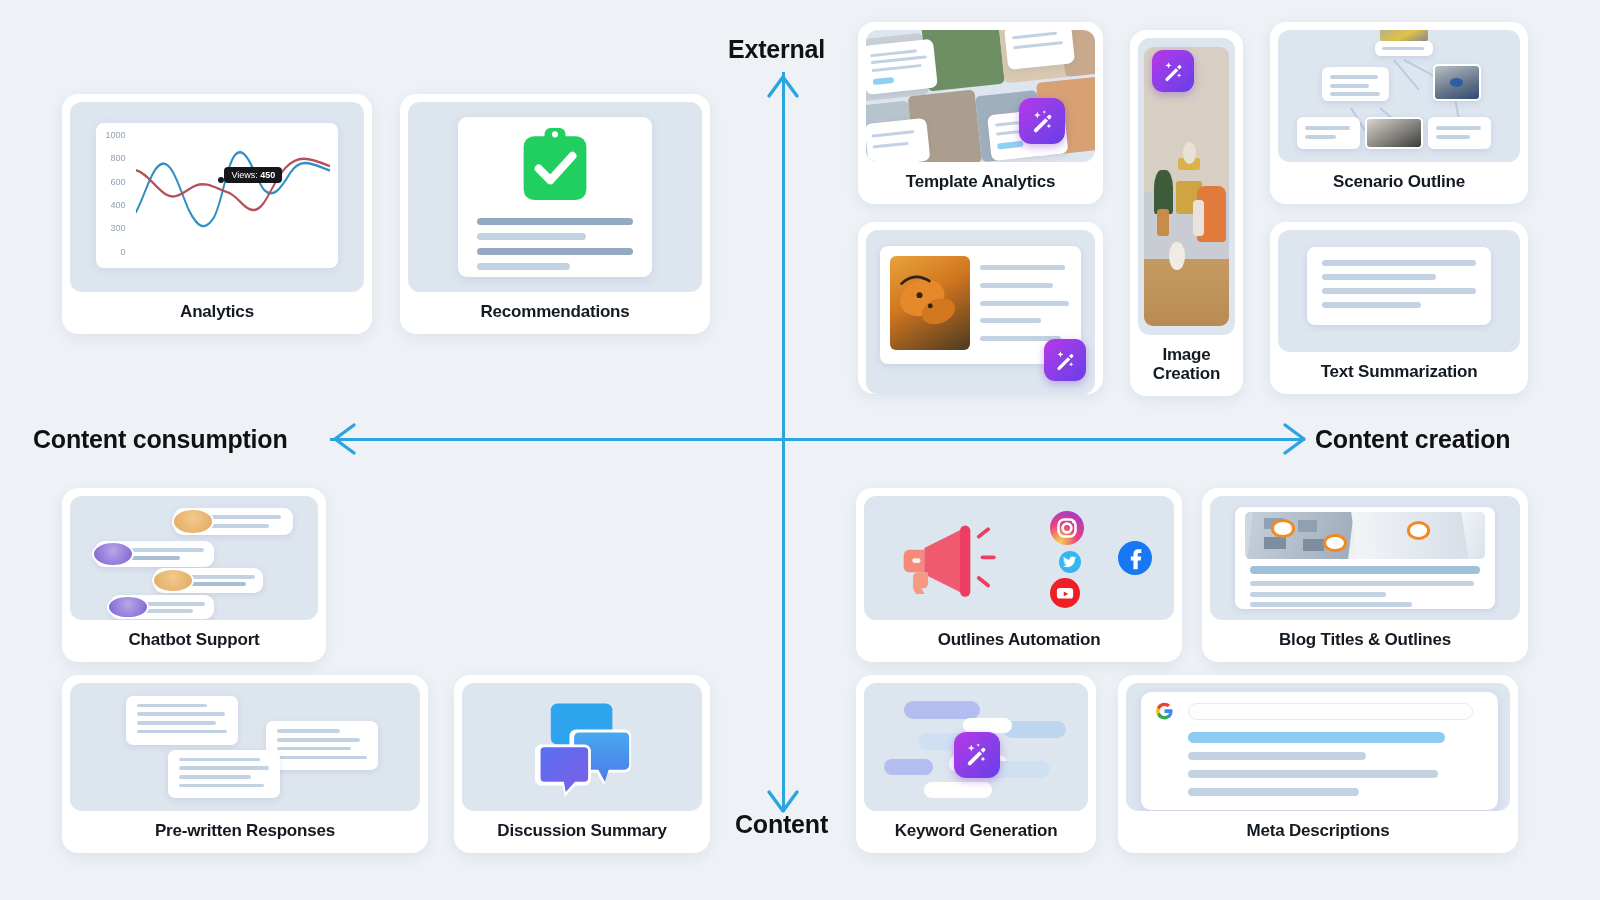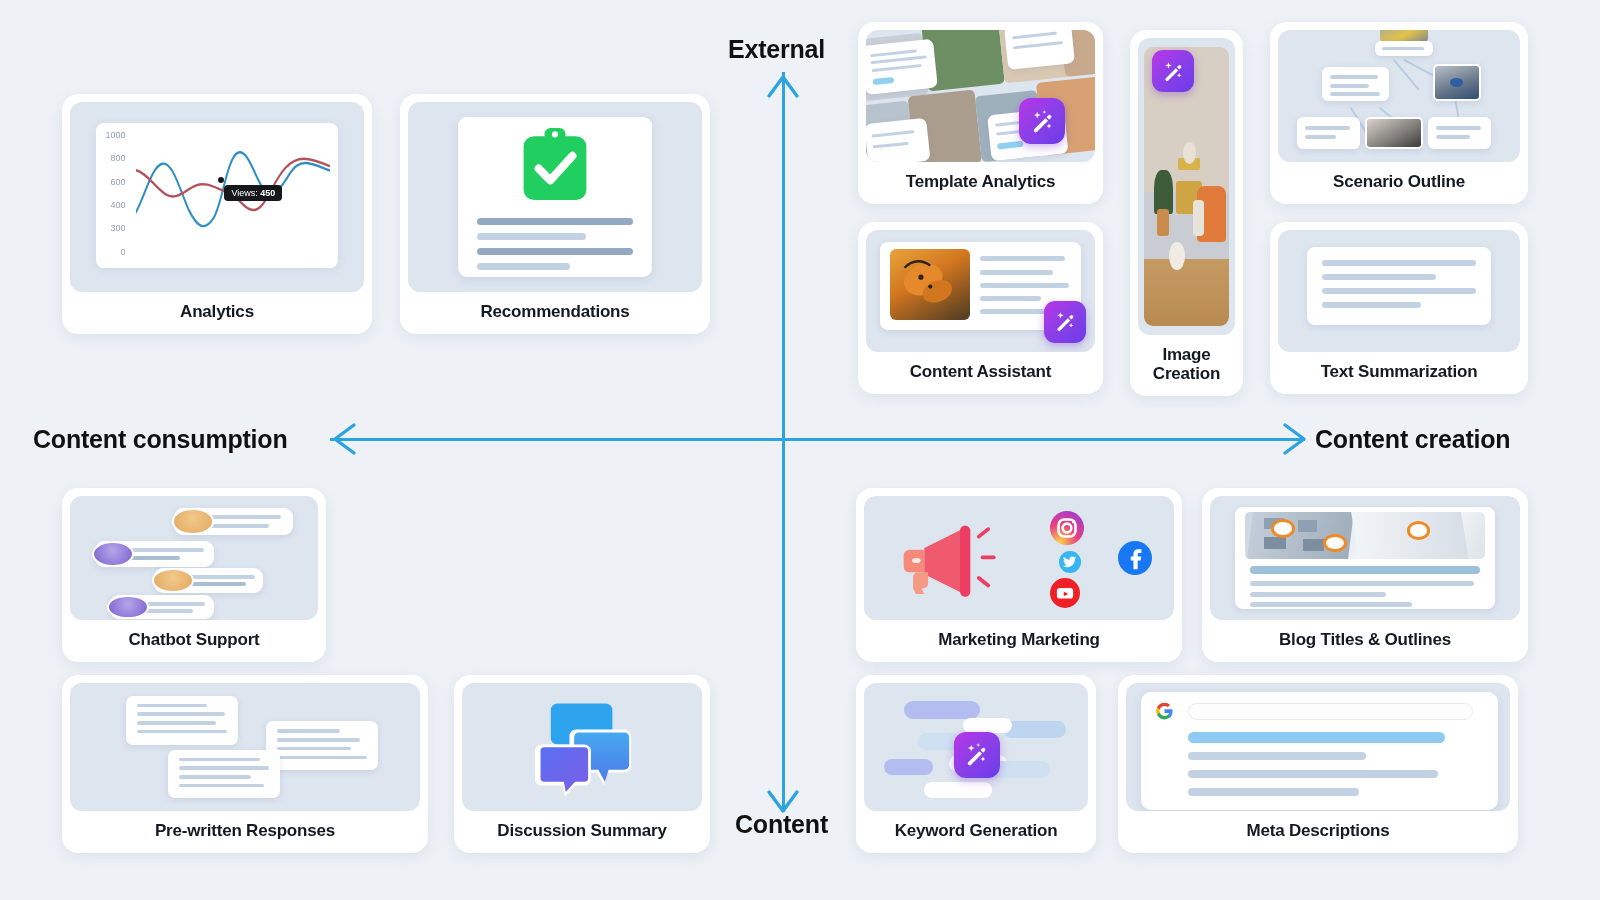--- a/index.html
+++ b/index.html
@@ -204,21 +204,21 @@
           <div class="gridline" style="top:80%"></div>
             <div class="chart-ylabel" style="top:80%">300</div>
           <div class="gridline" style="top:100%"></div>
             <div class="chart-ylabel" style="top:100%">0</div>
         </div>
         <svg viewBox="0 0 220 110" preserveAspectRatio="none" style="position:absolute;left:40px;top:10px;right:8px;bottom:14px;width:calc(100% - 48px);height:calc(100% - 24px);">
           <path d="M0,72 C10,58 18,30 30,28 C42,26 50,52 60,70 C70,86 78,90 88,78 C98,66 104,22 116,18 C128,14 136,42 146,52 C156,60 164,52 176,36 C188,22 200,28 220,34" fill="none" stroke="#2f8fc4" stroke-width="2.2" stroke-linecap="round"></path>
           <path d="M0,34 C12,36 22,50 34,56 C46,62 56,52 68,48 C80,44 90,50 104,54 C118,58 124,72 136,70 C148,68 156,44 170,32 C184,20 196,22 220,30" fill="none" stroke="#b4515a" stroke-width="2.2" stroke-linecap="round"></path>
         </svg>
         <div class="dot" style="left:122px;top:54px;"></div>
-        <div class="tooltip" style="left:128px;top:62px;">
+        <div class="tooltip" style="left:128px;top:44px;">
           <span>Views:</span>
           <b>450</b>
         </div>
       </div>
     </div>
     <div class="card-title">Analytics</div>
   </div>
 
   <div class="card" style="left:400px;top:94px;width:310px;height:240px;">
     <div class="thumb">
@@ -306,21 +306,20 @@
         <svg viewBox="0 0 32 32">
             <g fill="#ffffff">
           <path d="M7.2 24.8 L19.5 12.5 L22.5 15.5 L10.2 27.8 A2.1 2.1 0 0 1 7.2 24.8 Z"></path>
           <path d="M20.8 11.2 L23.8 14.2 L25.6 12.4 A2.1 2.1 0 0 0 22.6 9.4 Z"></path>
           <path d="M10.4 5.2 L11.5 8 L14.3 9.1 L11.5 10.2 L10.4 13 L9.3 10.2 L6.5 9.1 L9.3 8 Z"></path>
           <path d="M23.5 18.5 L24.3 20.5 L26.3 21.3 L24.3 22.1 L23.5 24.1 L22.7 22.1 L20.7 21.3 L22.7 20.5 Z"></path>
         </g>
           </svg>
       </div>
     </div>
-    <div class="card-title">Content Assistant</div>
   </div>
 
   <div class="card" style="left:1130px;top:30px;width:113px;height:366px;">
     <div class="thumb">
       <div class="room">
         <div style="position:absolute;left:12%;top:44%;width:22%;height:16%;background:#3f5c3a;border-radius:40% 40% 10% 10%;"></div>
         <div style="position:absolute;left:16%;top:58%;width:14%;height:10%;background:#c98b4a;border-radius:3px;"></div>
         <div style="position:absolute;left:40%;top:40%;width:26%;height:4%;background:#d9b24a;border-radius:2px;"></div>
         <div style="position:absolute;left:46%;top:34%;width:15%;height:8%;background:#e8e2d6;border-radius:50%;"></div>
         <div style="position:absolute;left:38%;top:48%;width:30%;height:12%;background:#cfa442;border-radius:3px;"></div>
@@ -504,21 +503,21 @@
             <path d="M19 7.3c-.5.2-1.1.4-1.7.5.6-.4 1.1-1 1.3-1.7-.6.3-1.2.6-1.9.7-.5-.6-1.3-.9-2.2-.9-1.7 0-3 1.4-3 3 0 .2 0 .5.1.7-2.5-.1-4.8-1.3-6.3-3.2-.3.5-.4 1-.4 1.6 0 1 .5 1.9 1.3 2.5-.5 0-1-.1-1.4-.4 0 1.4 1 2.6 2.4 2.9-.3.1-.5.1-.8.1-.2 0-.4 0-.6-.1.4 1.2 1.5 2 2.8 2.1-1 .8-2.3 1.3-3.7 1.3h-.7c1.3.8 2.9 1.3 4.6 1.3 5.5 0 8.5-4.6 8.5-8.5v-.4c.6-.4 1.1-1 1.7-1.5z" fill="#fff"></path>
           </svg>
       </div>
       <div class="social" style="left:60%;top:66%;width:30px;height:30px;background:#ef1f26;">
         <svg viewBox="0 0 24 24" style="width:100%;height:100%;">
             <rect x="5.5" y="8" width="13" height="8.4" rx="2.3" fill="#fff"></rect>
             <path d="M11 10.8l3.6 1.9-3.6 1.9z" fill="#ef1f26"></path>
           </svg>
       </div>
     </div>
-    <div class="card-title">Marketing Marketing</div>
+    <div class="card-title">Outlines Automation</div>
   </div>
 
   <div class="card" style="left:1202px;top:488px;width:326px;height:174px;">
     <div class="thumb">
       <div class="mini-card" style="left:8%;top:9%;width:84%;height:82%;border-radius:8px;">
         <div style="position:absolute;left:4%;top:5%;width:92%;height:46%;border-radius:5px;overflow:hidden;background:linear-gradient(115deg,#ccd6e0 0%,#e6ecf2 40%,#ffffff 70%,#dbe3ea 100%);">
           <div style="position:absolute;left:2%;top:-6%;width:42%;height:112%;background:linear-gradient(100deg,#c3ced9,#9fadbb);transform:skewX(-7deg);"></div>
           <div style="position:absolute;left:8%;top:12%;width:8%;height:24%;background:#8fa0b2;"></div>
           <div style="position:absolute;left:22%;top:16%;width:8%;height:26%;background:#8fa0b2;"></div>
           <div style="position:absolute;left:8%;top:52%;width:9%;height:26%;background:#7d8ea0;"></div>

